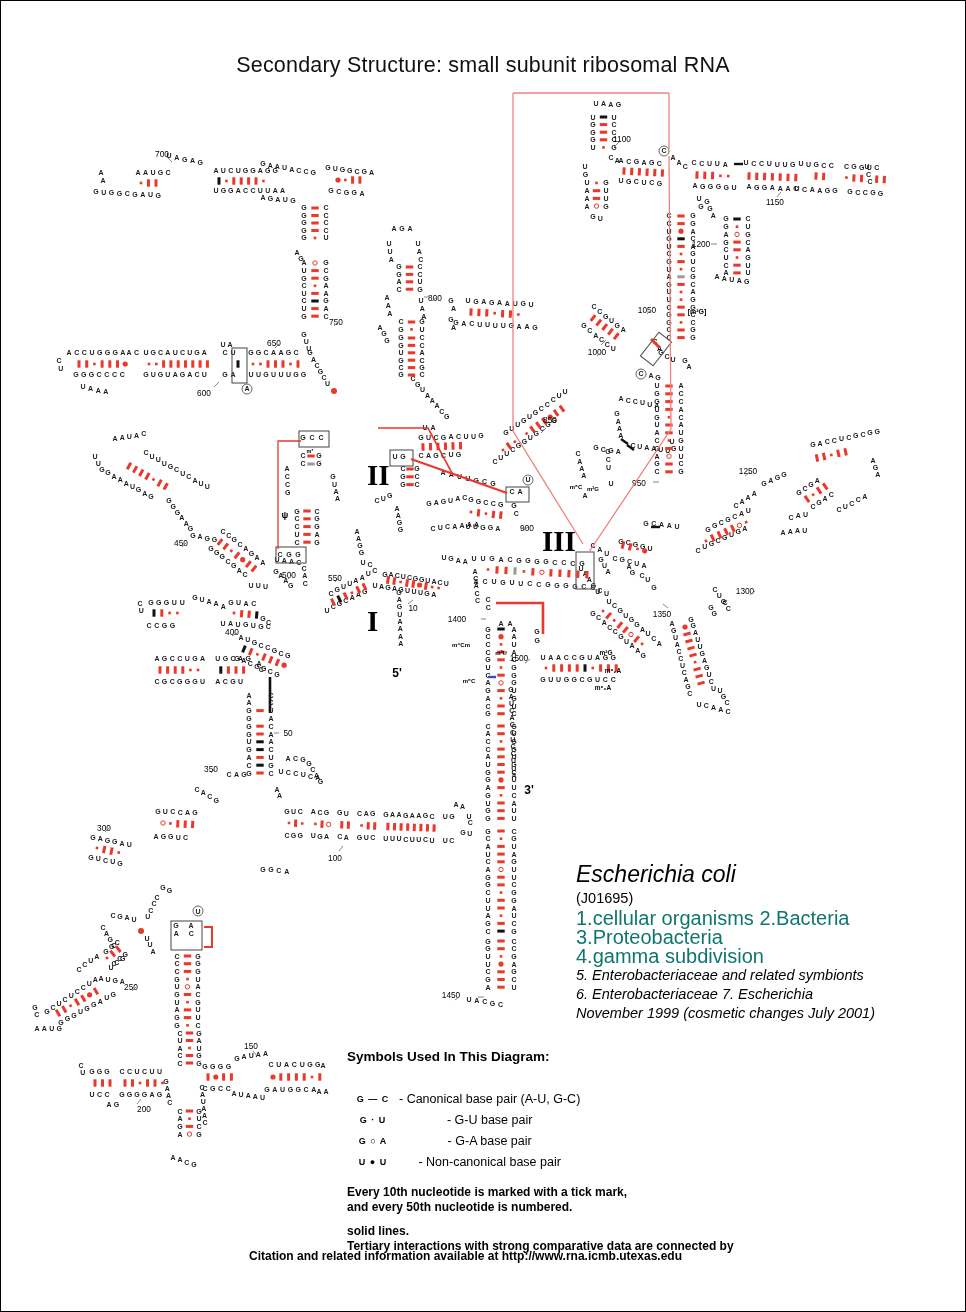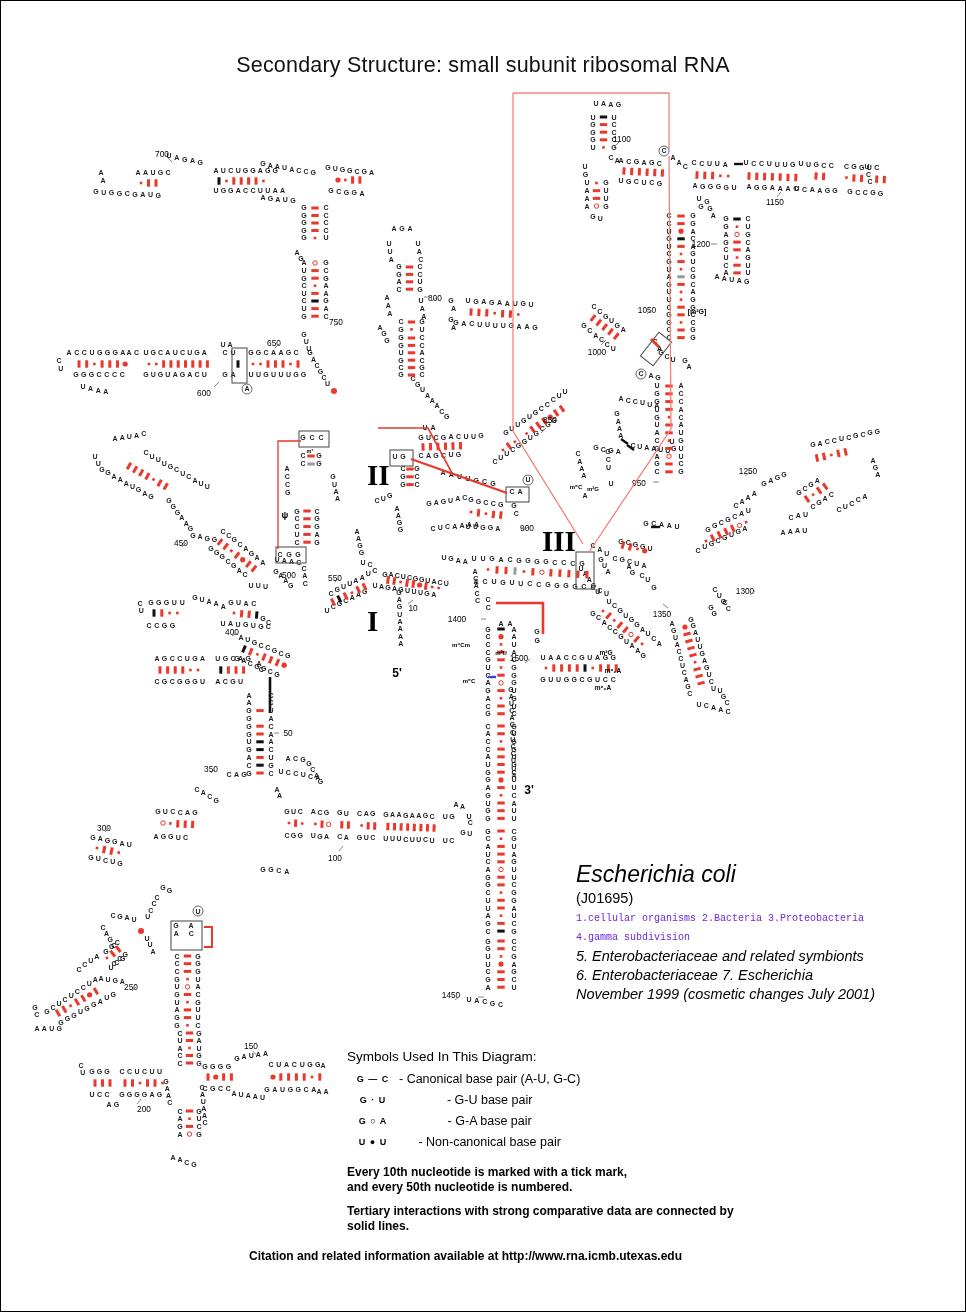--- a/index.html
+++ b/index.html
@@ -2,24 +2,24 @@
 <html><head>
 <meta charset="utf-8">
 <style>
   html,body{margin:0;padding:0;background:#fff;}
   #page{position:relative;width:966px;height:1312px;background:#fff;border:1.5px solid #000;box-sizing:border-box;overflow:hidden;font-family:"Liberation Sans",sans-serif;}
   #rna-svg{position:absolute;left:0;top:0;}
   #title{position:absolute;left:0;right:0;top:52px;text-align:center;font-size:21.5px;color:#111;letter-spacing:0.2px;}
   #info{position:absolute;left:575px;top:852px;line-height:19px;}
   #info .org{font-style:italic;font-size:23px;line-height:26px;margin-top:8px;}
   #info .acc{font-size:14.5px;line-height:22px;}
-  #info .red{color:#6d28d9;font-size:10px;font-family:Liberation Mono, monospace;}
+  #info .red{color:#0f766e;font-size:20px;}
   #info .blk{font-size:14.5px;font-style:italic;}
   #legend{position:absolute;left:346px;top:1048px;}
-  #legend .hd{font-weight:normal;font-size:13.5px;margin-bottom:8px;}
+  #legend .hd{font-weight:bold;font-size:13.5px;margin-bottom:28px;}
   #legend table{border-collapse:collapse;}
   #legend td{padding:0 0 7px 0;font-size:12.5px;vertical-align:middle;text-align:center;}
   #legend td.sym{width:52px;font-size:9px;font-weight:bold;letter-spacing:1px;white-space:nowrap;}
   #legend .note{font-weight:bold;font-size:12px;line-height:15px;margin-top:9px;}
   #footer{position:absolute;left:0;right:35px;top:1248px;text-align:center;font-weight:bold;font-size:12px;}
 </style>
 </head>
 <body>
 
 <div id="page">
@@ -846,19 +846,19 @@
         <td class="sym"><span>U</span> <span>●</span> <span>U</span></td>
         <td>- Non-canonical base pair</td>
       </tr>
     </tbody>
       </table>
     <div class="note">
       <div>Every 10th nucleotide is marked with a tick mark,</div>
         <div>and every 50th nucleotide is numbered.</div>
     </div>
     <div class="note">
-      <div>Tertiary interactions with strong comparative data are connected by</div>
-        <div>solid lines.</div>
+      <div>solid lines.</div>
+        <div>Tertiary interactions with strong comparative data are connected by</div>
     </div>
   </div>
 
   <div id="footer">Citation and related information available at http://www.rna.icmb.utexas.edu</div>
 </div>
 
 </body></html>

